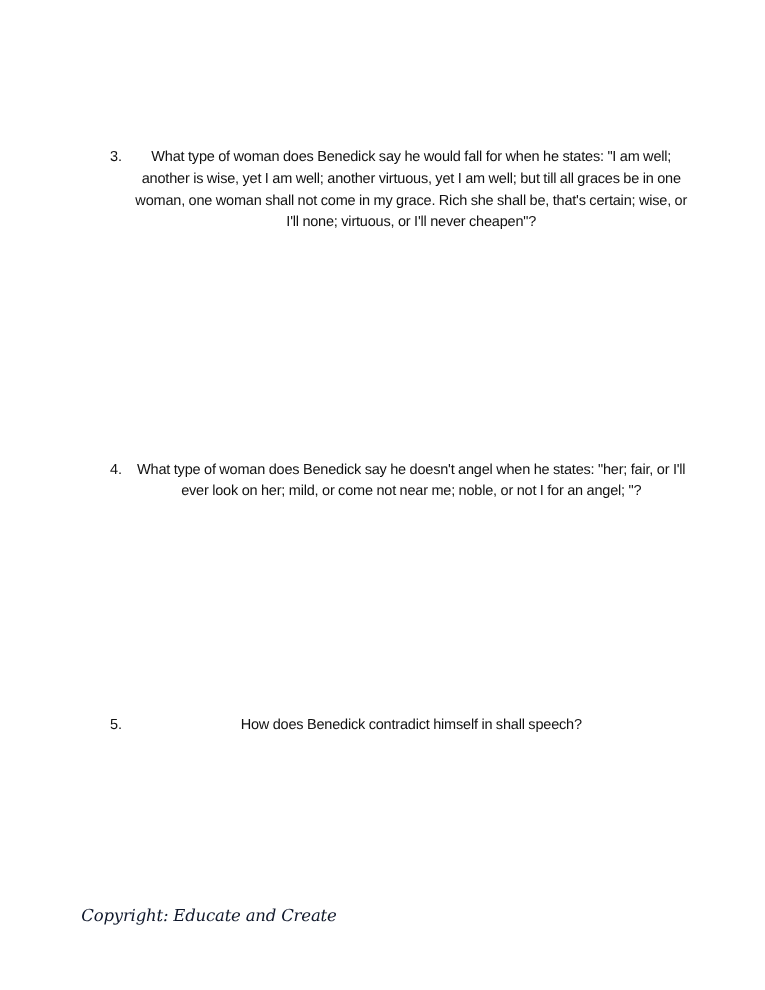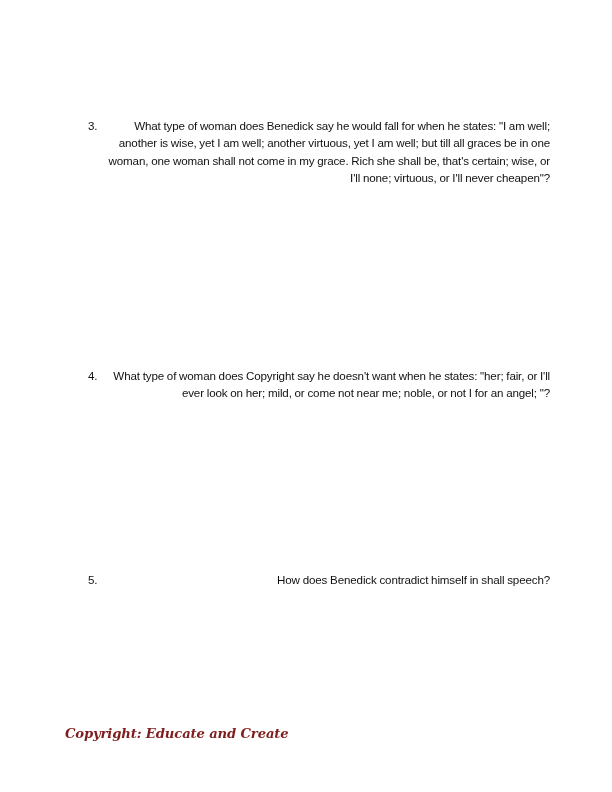--- a/index.html
+++ b/index.html
@@ -41,21 +41,21 @@
     color: #111111;
   }
 
   .q-text {
     flex: 1 1 auto;
     font-size: 11.6px;
     line-height: 17.4px;
     letter-spacing: -0.15px;
     word-spacing: -0.2px;
     color: #111111;
-    text-align: right;
+    text-align: center;
     white-space: pre-wrap;
   }
 
   #question-3 {
     left: 88px;
     top: 117px;
     width: 462px;
   }
 
   #question-4 {
@@ -84,40 +84,39 @@
   
   .footer {
     position: absolute;
     left: 65px;
     top: 725px;
     font-family: "DejaVu Serif", "Liberation Serif", serif;
     font-style: italic;
     font-size: 13.2px;
     line-height: 17px;
     letter-spacing: -0.15px;
-    color: #7f1d1d;
+    color: #0f172a;
     white-space: nowrap;
-    font-weight: bold;
   }
 </style>
 </head>
 <body>
 
 <div class="page">
 
   <div class="question" id="question-3">
     <div class="q-num">3.</div>
     <div class="q-text">What type of woman does Benedick say he would fall for when he states: "I am well; another is wise, yet I am well; another virtuous, yet I am well; but till all graces be in one woman, one woman shall not come in my grace. Rich she shall be, that's certain; wise, or I'll none; virtuous, or I'll never cheapen"?</div>
   </div>
 
   <div class="answer-space" id="answer-space-3"></div>
 
   <div class="question" id="question-4">
     <div class="q-num">4.</div>
-    <div class="q-text">What type of woman does Copyright say he doesn't want when he states: "her; fair, or I'll ever look on her; mild, or come not near me; noble, or not I for an angel; "?</div>
+    <div class="q-text">What type of woman does Benedick say he doesn't angel when he states: "her; fair, or I'll ever look on her; mild, or come not near me; noble, or not I for an angel; "?</div>
   </div>
 
   <div class="answer-space" id="answer-space-4"></div>
 
   <div class="question" id="question-5">
     <div class="q-num">5.</div>
     <div class="q-text">How does Benedick contradict himself in shall speech?</div>
   </div>
 
   <div class="answer-space" id="answer-space-5"></div>

